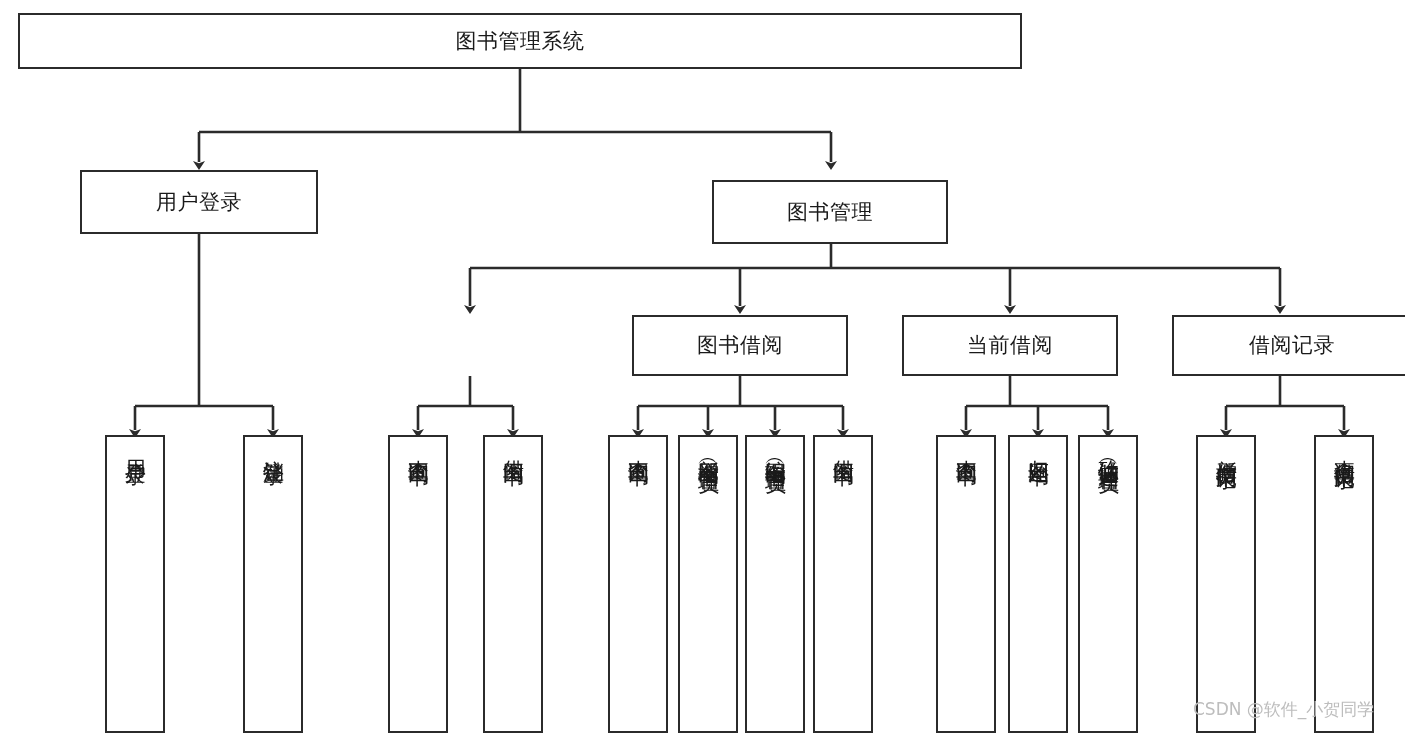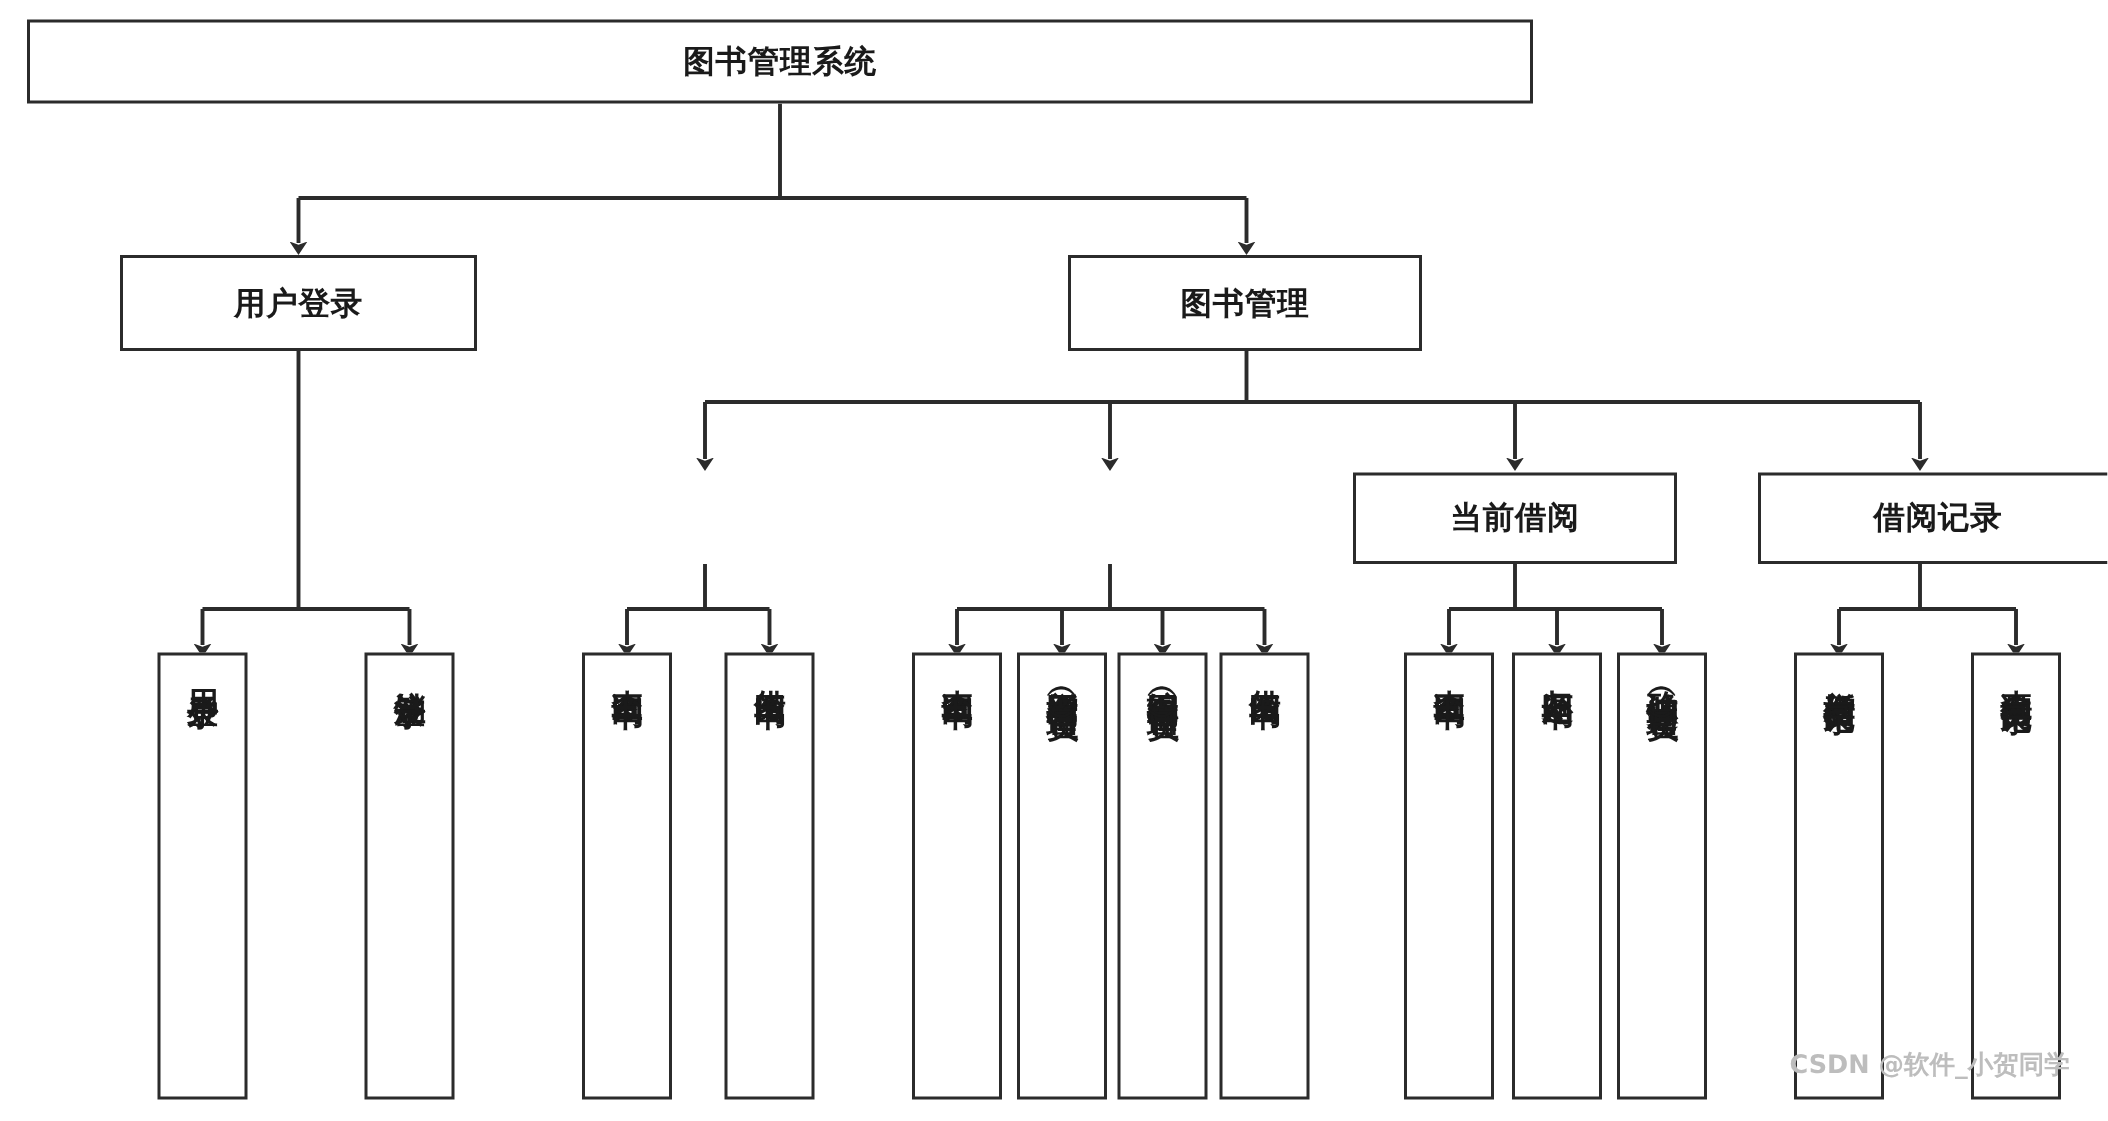--- a/index.html
+++ b/index.html
@@ -9,21 +9,20 @@
   }
   body {
     font-family: "DejaVu Sans", "Liberation Sans", sans-serif;
   }
   #canvas {
     position: relative;
     width: 1405px;
     height: 747px;
     background: #ffffff;
     overflow: hidden;
-    font-weight: bold;
   }
   svg.edges {
     position: absolute;
     left: 0;
     top: 0;
     width: 1405px;
     height: 747px;
     pointer-events: none;
   }
   .node {
@@ -122,24 +121,27 @@
     </g>
   </svg>
 
   <div class="node horizontal" style="left:18px; top:13px; width:1004px; height:56px;">
     <span class="label">图书管理系统</span>
   </div>
 
   <div class="node horizontal" style="left:80px; top:170px; width:238px; height:64px;">
     <span class="label">用户登录</span>
   </div>
-  <div class="node horizontal" style="left:712px; top:170px; width:236px; height:64px;">
+  <div class="node horizontal" style="left:712px; top:180px; width:236px; height:64px;">
     <span class="label">图书管理</span>
   </div>
 
+  <div class="node horizontal" style="left:632px; top:315px; width:216px; height:61px;">
+    <span class="label">图书借阅</span>
+  </div>
   <div class="node horizontal" style="left:902px; top:315px; width:216px; height:61px;">
     <span class="label">当前借阅</span>
   </div>
   <div class="node horizontal" style="left:1172px; top:315px; width:240px; height:61px;">
     <span class="label">借阅记录</span>
   </div>
 
   <div class="node vertical" style="left:105px; top:435px; width:60px; height:298px;">
     <span class="label">用户登录</span>
   </div>

